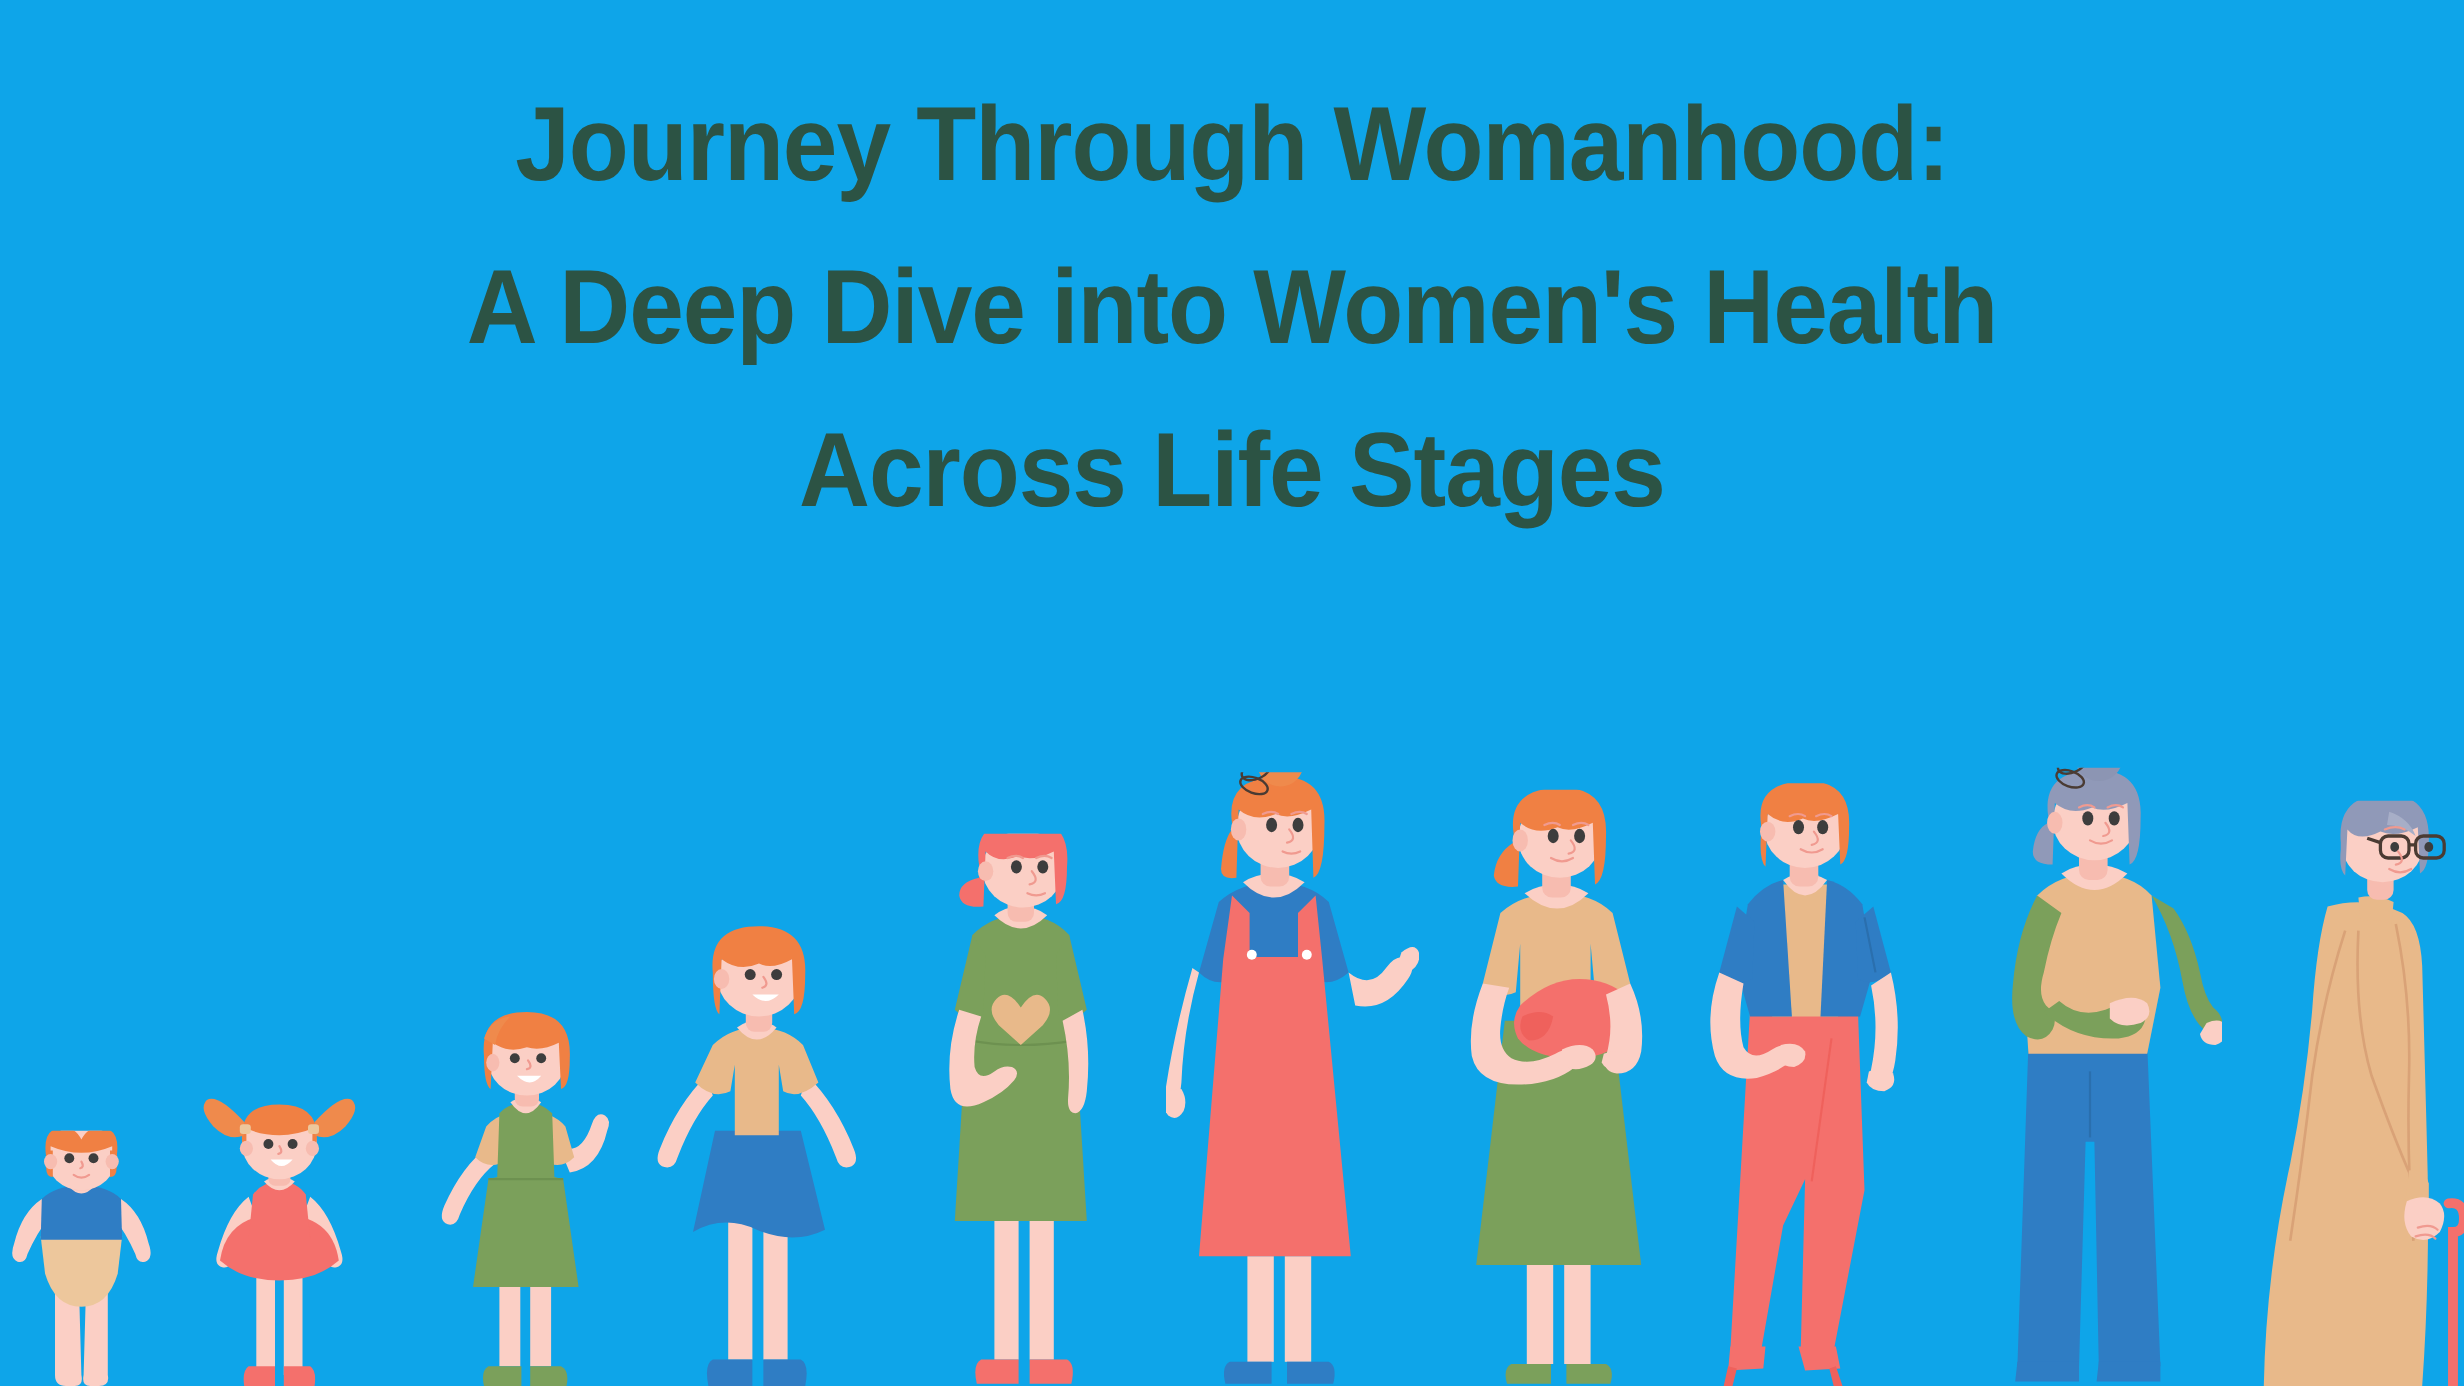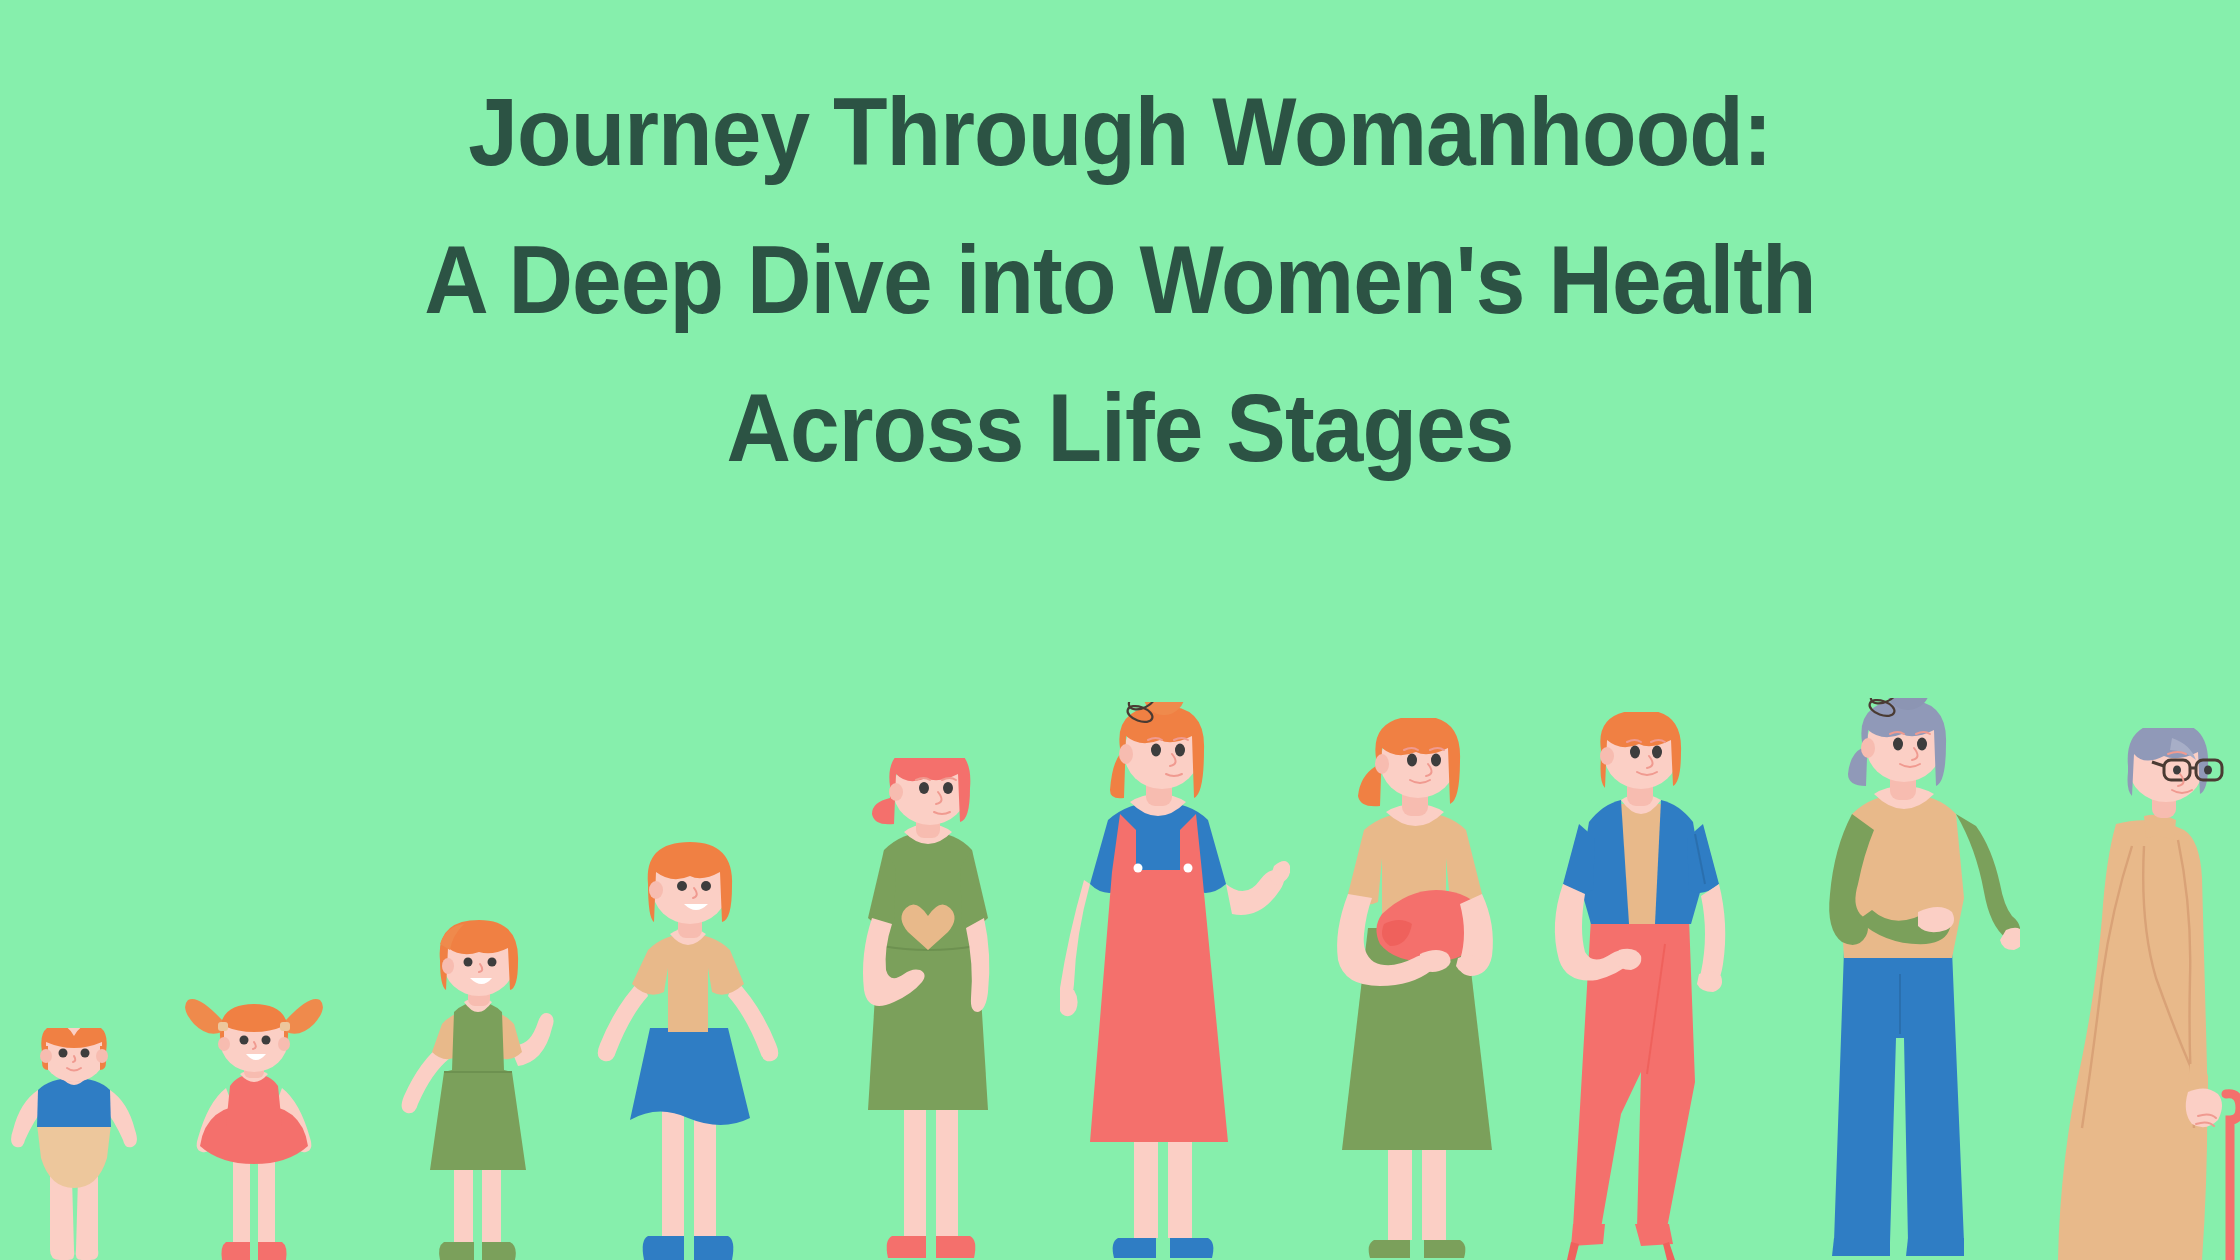--- a/index.html
+++ b/index.html
@@ -42,21 +42,21 @@
     width:2240px;
     height:680px;
     z-index:2;
   }
   #figure-row svg { display:block; }
   .figure { position:absolute; bottom:0; }
 </style>
 </head>
 <body style="background: rgb(247, 241, 234);">
 
-<div id="stage" style="background: #86efac;">
+<div id="stage" style="background: #0ea5e9;">
 
   <div id="title-block">
     <span class="line" style="color: rgb(44, 83, 68);">Journey Through Womanhood:</span>
     <span class="line" style="color: rgb(44, 83, 68);">A Deep Dive into Women's Health</span>
     <span class="line" style="color: rgb(44, 83, 68);">Across Life Stages</span>
   </div>
 
   <div id="figure-row">
 
     <div class="figure" style="left:10px; width:130px; height:232px;">

